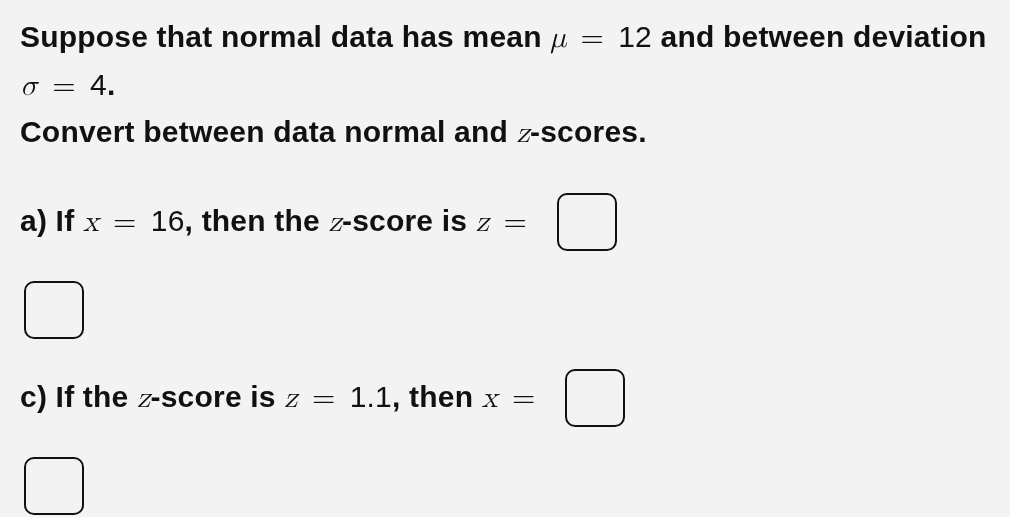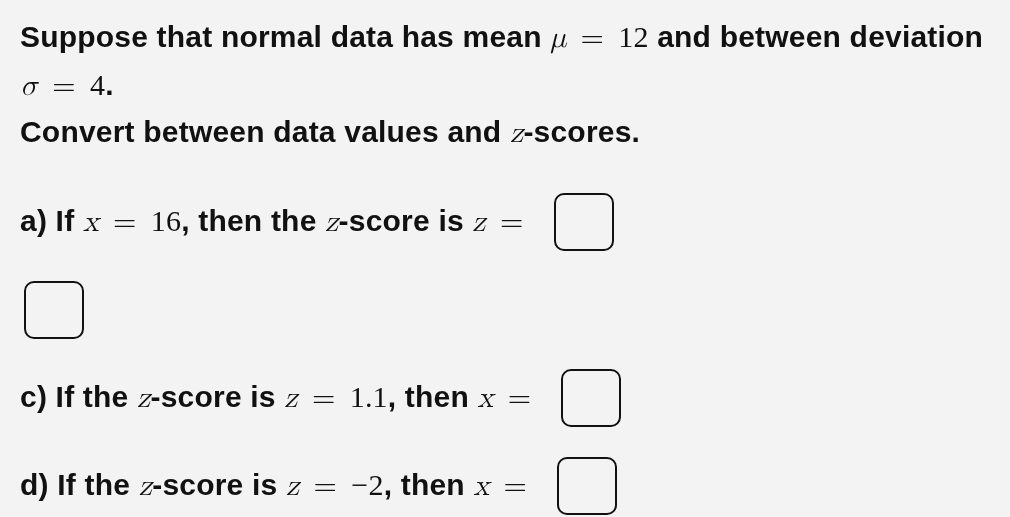--- a/index.html
+++ b/index.html
@@ -21,21 +21,21 @@
     font-weight: 700;
     margin-bottom: 36px;
     letter-spacing: 0.2px;
   }
   .math {
     font-family: "Cambria Math", "STIXGeneral", "Latin Modern Math", Georgia, serif;
     font-weight: 400;
     font-style: italic;
   }
   .math-n {
-    font-family: Liberation Serif, serif;
+    font-family: Liberation Sans, sans-serif;
     font-weight: 400;
     font-style: normal;
   }
   .eqline {
     white-space: nowrap;
   }
   .eq {
     font-family: "Cambria Math", "STIXGeneral", "Latin Modern Math", Georgia, serif;
     font-weight: 400;
     font-style: normal;
@@ -68,21 +68,21 @@
     flex-shrink: 0;
     background: transparent;
   }
   .nowrap { white-space: nowrap; }
 </style>
 </head>
 <body>
 
 <div class="intro">
   <span>Suppose that normal data has mean </span><span class="nowrap eqline"><span class="math">μ</span><span class="eq"> = </span><span class="math-n">12</span></span><span> and between deviation </span><span class="nowrap eqline"><span class="math">σ</span><span class="eq"> = </span><span class="math-n">4</span></span><span>.</span><br>
-  <span>Convert between data values and </span><span class="math">z</span><span>-scores.</span>
+  <span>Convert between data normal and </span><span class="math">z</span><span>-scores.</span>
 </div>
 
 <div class="items">
 
   <div class="row">
     <span class="nowrap">
       <span class="label">a)</span><span> If </span><span class="eqline"><span class="math">x</span><span class="eq"> = </span><span class="math-n">16</span></span><span>, then the </span><span class="math">z</span><span>-score is </span><span class="eqline"><span class="math">z</span><span class="eq"> =</span></span>
     </span>
     <span class="answer-box"></span>
   </div>
@@ -92,19 +92,16 @@
   </div>
 
   <div class="row">
     <span class="nowrap">
       <span class="label">c)</span><span> If the </span><span class="math">z</span><span>-score is </span><span class="eqline"><span class="math">z</span><span class="eq"> = </span><span class="math-n">1.1</span></span><span>, then </span><span class="eqline"><span class="math">x</span><span class="eq"> =</span></span>
     </span>
     <span class="answer-box"></span>
   </div>
 
   <div class="row">
-    <span class="nowrap">
-      <span class="label">d)</span><span> If the </span><span class="math">z</span><span>-score is </span><span class="eqline"><span class="math">z</span><span class="eq"> = </span><span class="math-n">−2</span></span><span>, then </span><span class="eqline"><span class="math">x</span><span class="eq"> =</span></span>
-    </span>
     <span class="answer-box"></span>
   </div>
 
 </div>
 
 </body></html>

